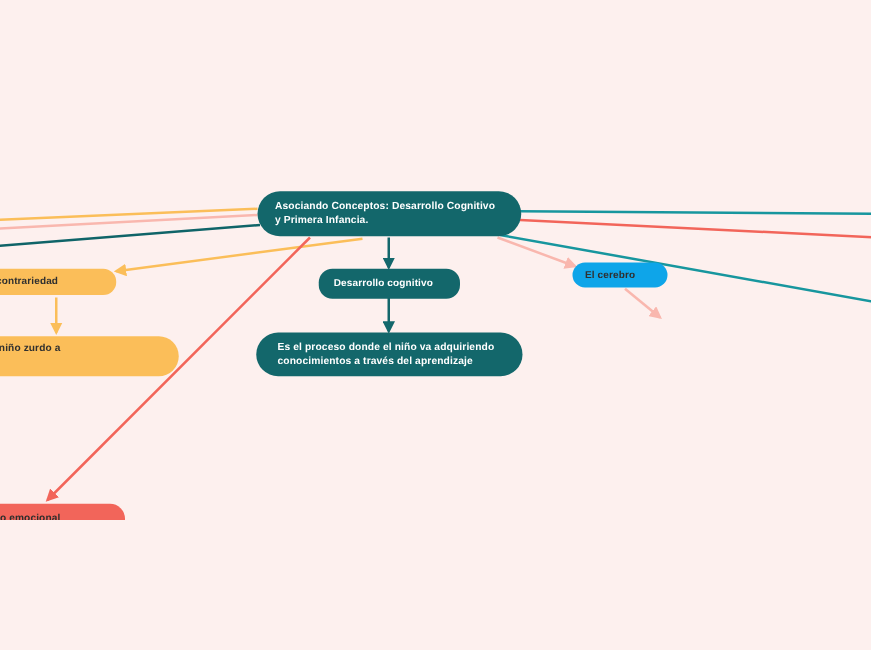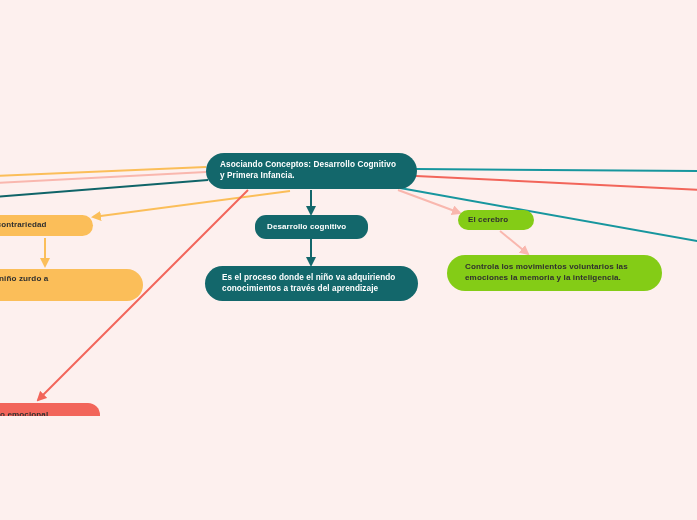--- a/index.html
+++ b/index.html
@@ -37,21 +37,21 @@
     letter-spacing: 0.1px;
     line-height: 1.32;
     white-space: pre-line;
     overflow: hidden;
   }
   .node-teal {
     background: #13676b;
     color: #ffffff;
   }
   .node-pink {
-    background: #84cc16;
+    background: #0ea5e9;
     color: #30302f;
   }
   .node-amber {
     background: #fbbe59;
     color: #30302f;
   }
   .node-red {
     background: #f2655a;
     color: #2e2e2d;
   }
@@ -202,24 +202,20 @@
 
   <div class="node node-teal" id="node-proceso-aprendizaje">
     <span class="node-label">Es el proceso donde el niño va adquiriendo
 conocimientos a través del aprendizaje</span>
   </div>
 
   <div class="node node-pink" id="node-el-cerebro">
     <span class="node-label">El cerebro</span>
   </div>
 
-  <div class="node node-pink" id="node-cerebro-funciones">
-    <span class="node-label">Controla los movimientos voluntarios las
-emociones la memoria y la inteligencia.</span>
-  </div>
 
   <div class="node node-amber" id="node-zurdo">
     <span class="node-label">Zurdo o contrariedad</span>
   </div>
 
   <div class="node node-amber" id="node-forzar">
     <span class="node-label">Forzar a un niño zurdo a
 ser diestro</span>
   </div>
 

